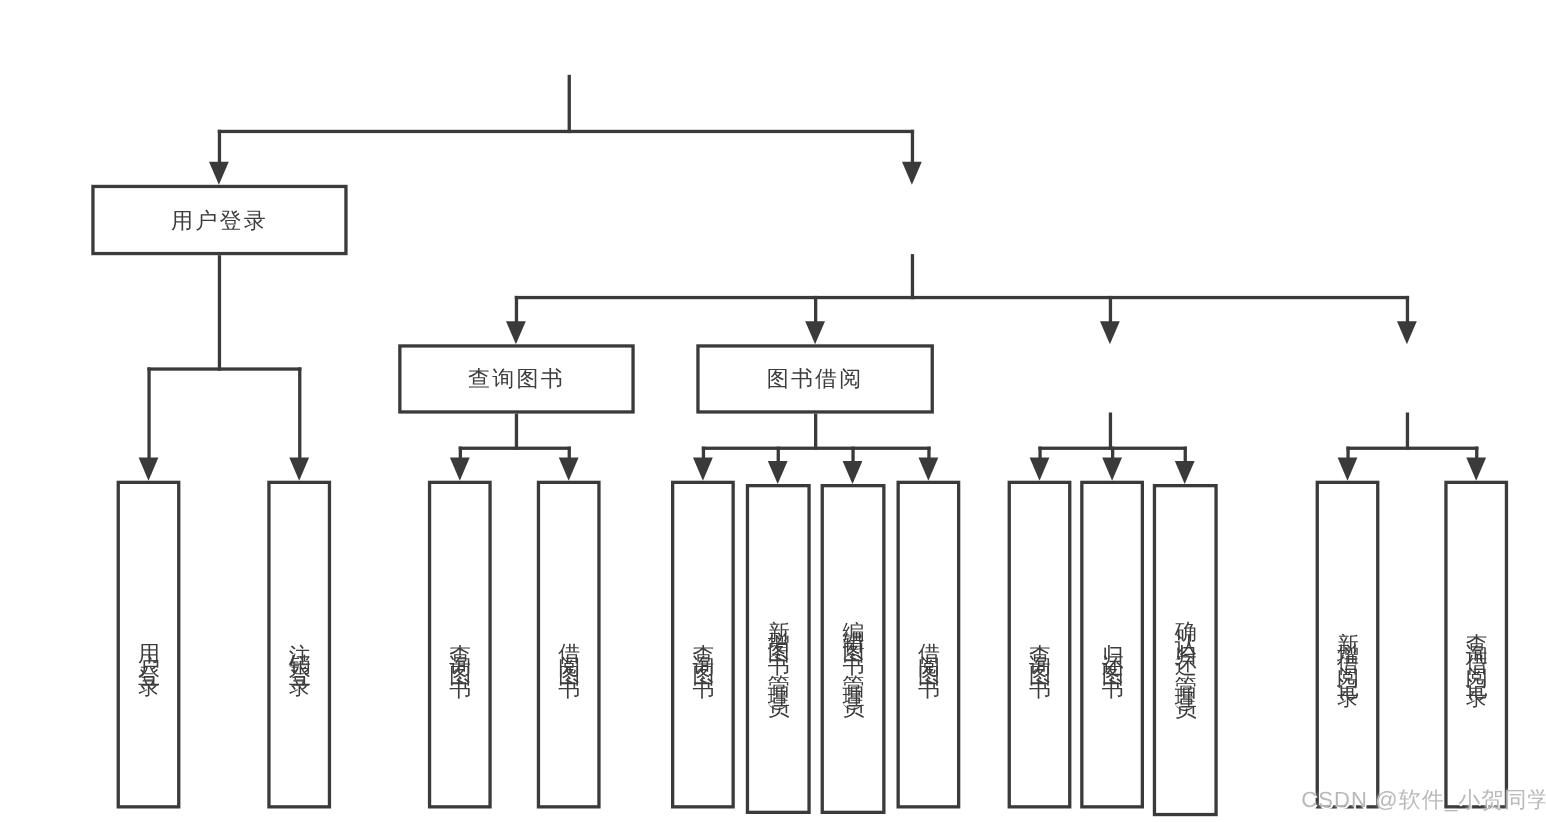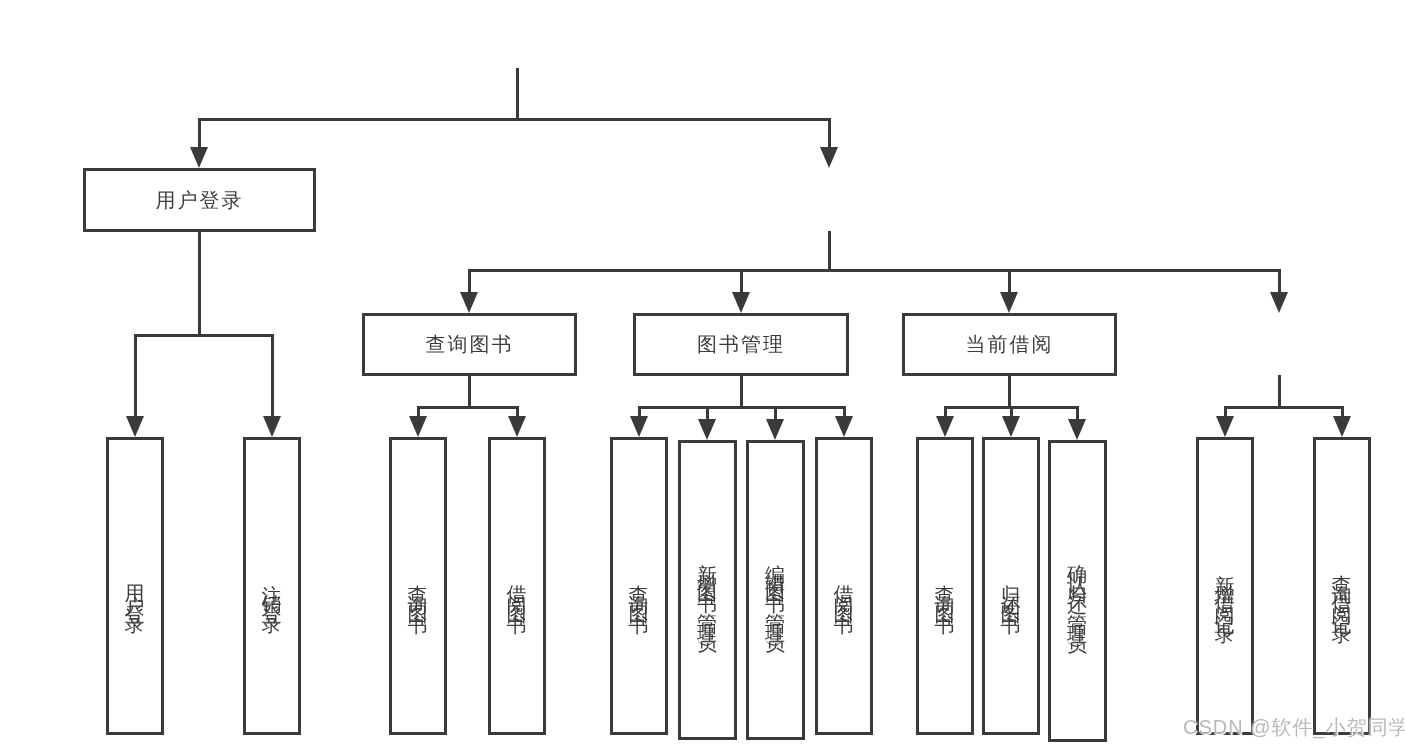--- a/index.html
+++ b/index.html
@@ -63,22 +63,21 @@
 </style>
 </head>
 <body>
 
 <div id="diagram">
 
 
   <div class="box" style="left:83px; top:168px; width:233px; height:64px;">用户登录</div>
 
   <div class="box" style="left:362px; top:313px; width:215px; height:63px;">查询图书</div>
-  <div class="box" style="left:633px; top:313px; width:216px; height:63px;">图书管理</div>
-  <div class="box" style="left:902px; top:313px; width:215px; height:63px;">当前借阅</div>
+  <div class="box" style="left:633px; top:313px; width:216px; height:63px;">图书借阅</div>
 
   <div class="box vtext" style="left:106px; top:437px; width:58px; height:298px;">用户登录</div>
   <div class="box vtext" style="left:243px; top:437px; width:58px; height:298px;">注销登录</div>
 
   <div class="box vtext" style="left:389px; top:437px; width:58px; height:298px;">查询图书</div>
   <div class="box vtext" style="left:488px; top:437px; width:58px; height:298px;">借阅图书</div>
 
   <div class="box vtext" style="left:610px; top:437px; width:58px; height:298px;">查询图书</div>
   <div class="box vtext" style="left:678px; top:440px; width:59px; height:300px;">新增图书（管理员）</div>
   <div class="box vtext" style="left:746px; top:440px; width:59px; height:300px;">编辑图书（管理员）</div>

